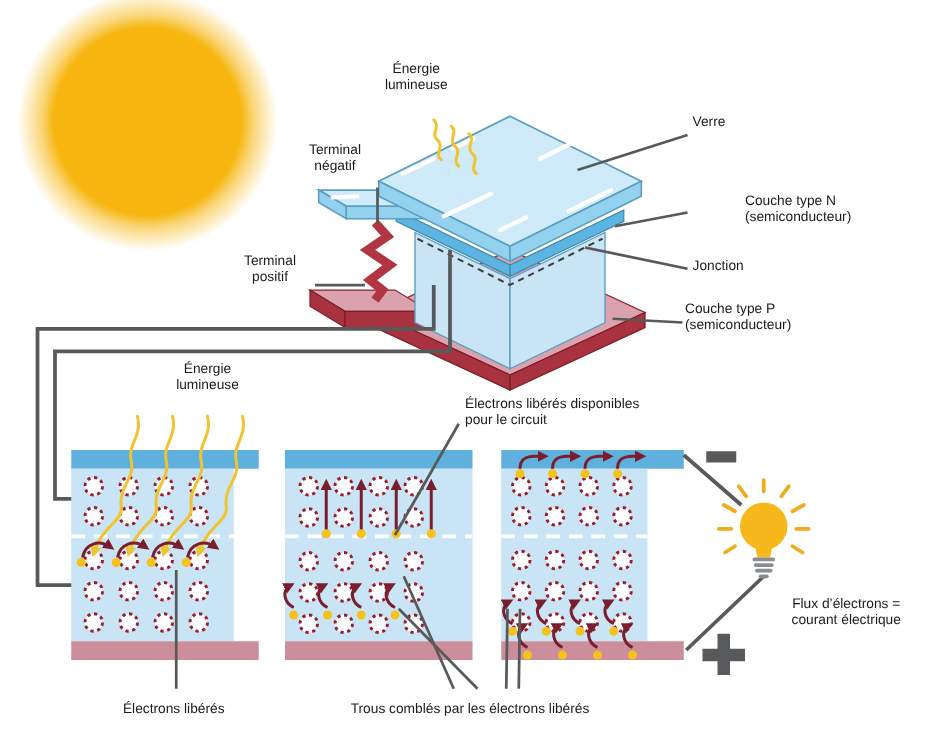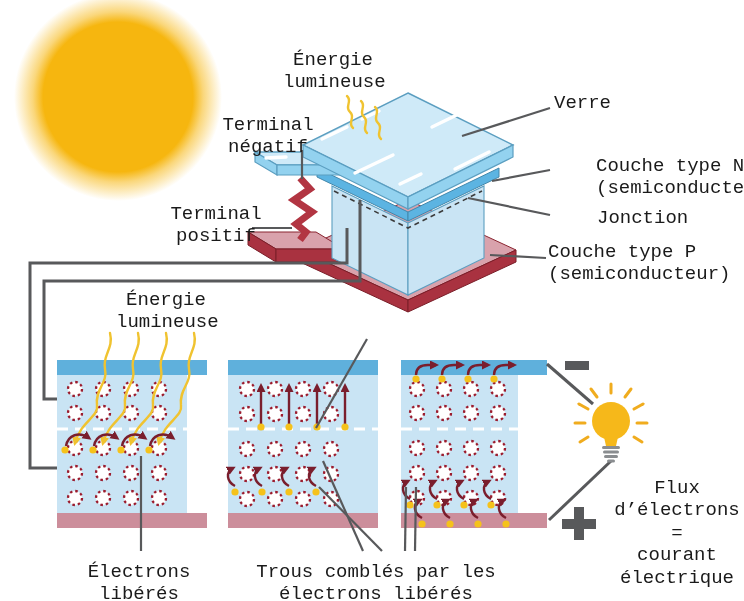--- a/index.html
+++ b/index.html
@@ -1,20 +1,20 @@
 <!DOCTYPE html>
 <html style="--sun: #F6B60F; --ray_yellow: #F0C330; --bar_blue: #5FB0DC; --body_blue: #C9E4F4; --pink_bar: #CC8E9B; --atom_red: #9B1C2E; --arrow_maroon: #7A1E2D; --electron_yellow: #F5C21B; --wire_gray: #58595B; --glass_top: #CFEAF8; --glass_side: #93D2EF; --n_layer: #5CB4E2; --p_top: #D9A2AC; --p_side: #A93240; --terminal_red: #B23542; --bulb_yellow: #F6B81A;"><head>
 <meta charset="utf-8">
 <style>
   html,body{margin:0;padding:0;background:#fff;}
   .stage{position:relative;width:744px;height:601px;background:#fff;overflow:hidden;
          font-family:"Liberation Sans", sans-serif;}
   .stage svg{position:absolute;left:0;top:0;}
-  .lbl{position:absolute;font-size:19px;line-height:1.18;color:#1a1a1a;
-       white-space:pre-line;font-family:Liberation Mono, monospace;}
+  .lbl{position:absolute;font-size:11px;line-height:1.18;color:#1a1a1a;
+       white-space:pre-line;font-family:Liberation Sans, sans-serif;}
   .ctr{text-align:center;}
   
   .bar{fill:var(--bar_blue,#5FB0DC);}
   .bodyf{fill:var(--body_blue,#C9E4F4);}
   .pinkf{fill:var(--pink_bar,#CC8E9B);}
   .jdash{stroke:#fff;stroke-width:3;stroke-dasharray:11 7;fill:none;}
   .atomC{fill:#fff;stroke:var(--atom_red,#9B1C2E);stroke-width:2.3;stroke-dasharray:2.6 2.9;}
   .dotY{fill:var(--electron_yellow,#F5C21B);}
   .mar{stroke:var(--arrow_maroon,#7A1E2D);stroke-width:2.4;fill:none;}
   .ray{stroke:var(--ray_yellow,#F0C330);stroke-width:2.4;fill:none;stroke-linecap:round;}
@@ -300,22 +300,24 @@
 
 <div class="lbl ctr" style="left:283px;top:49px;width:100px;">Énergie
 lumineuse</div>
 <div class="lbl ctr" style="left:218px;top:114px;width:100px;">Terminal
 négatif</div>
 <div class="lbl ctr" style="left:166px;top:203px;width:100px;">Terminal
 positif</div>
 <div class="lbl" style="left:554px;top:92px;">Verre</div>
 <div class="lbl" style="left:554px;top:155px;margin-left:42px;">Couche type N
 (semiconducteur)</div>
-<div class="lbl" style="left:554px;top:207px;margin-left:43px;">Jonction</div>
+<div class="lbl" style="left:554px;top:207px;">Jonction</div>
 <div class="lbl" style="left:548px;top:241px;">Couche type P
 (semiconducteur)</div>
 <div class="lbl ctr" style="left:116px;top:289px;width:100px;">Énergie
 lumineuse</div>
+<div class="lbl" style="left:372px;top:317px;width:190px;">Électrons libérés disponibles
+pour le circuit</div>
 <div class="lbl ctr" style="left:64px;top:561px;width:150px;">Électrons libérés</div>
 <div class="lbl ctr" style="left:246px;top:561px;width:260px;text-align:center;">Trous comblés par les électrons libérés</div>
 <div class="lbl ctr" style="left:607px;top:477px;width:140px;">Flux d’électrons =
 courant électrique</div>
 
 </div>
 </body></html>

